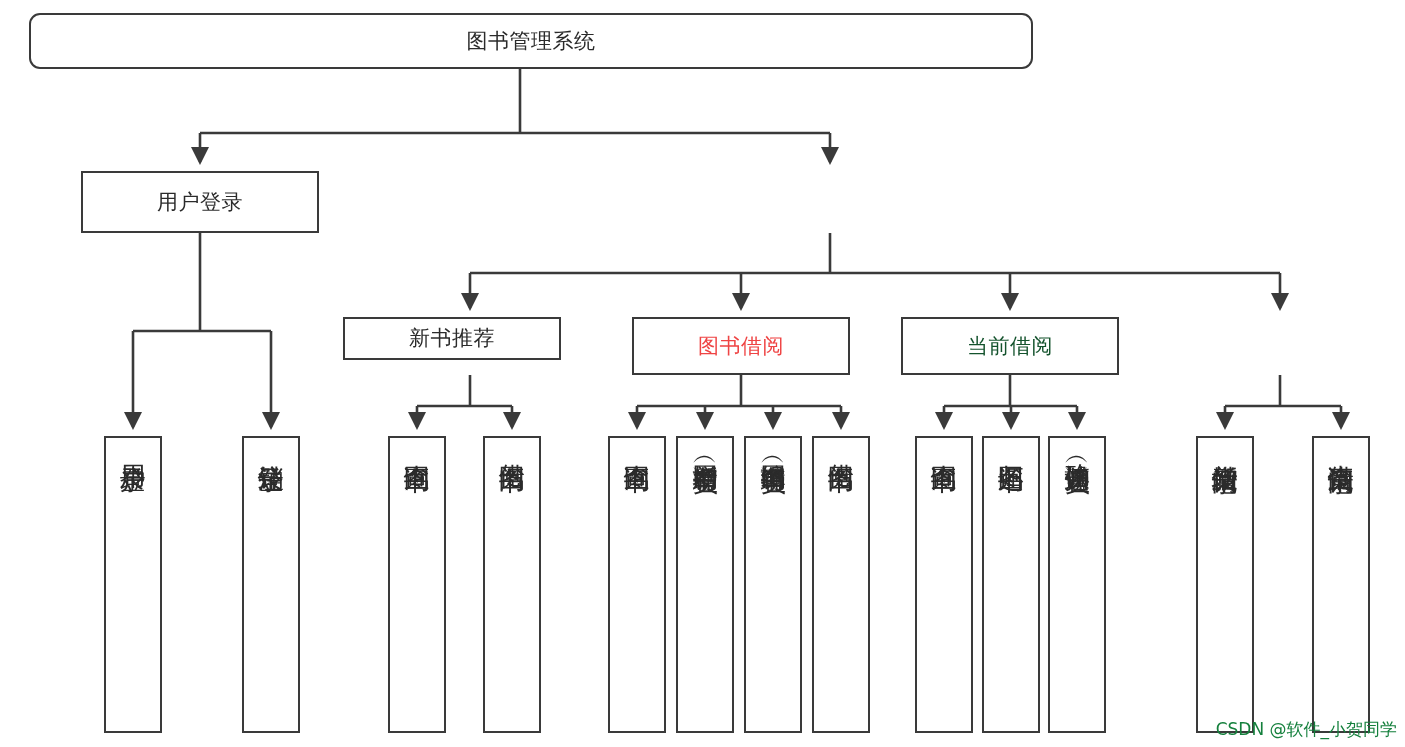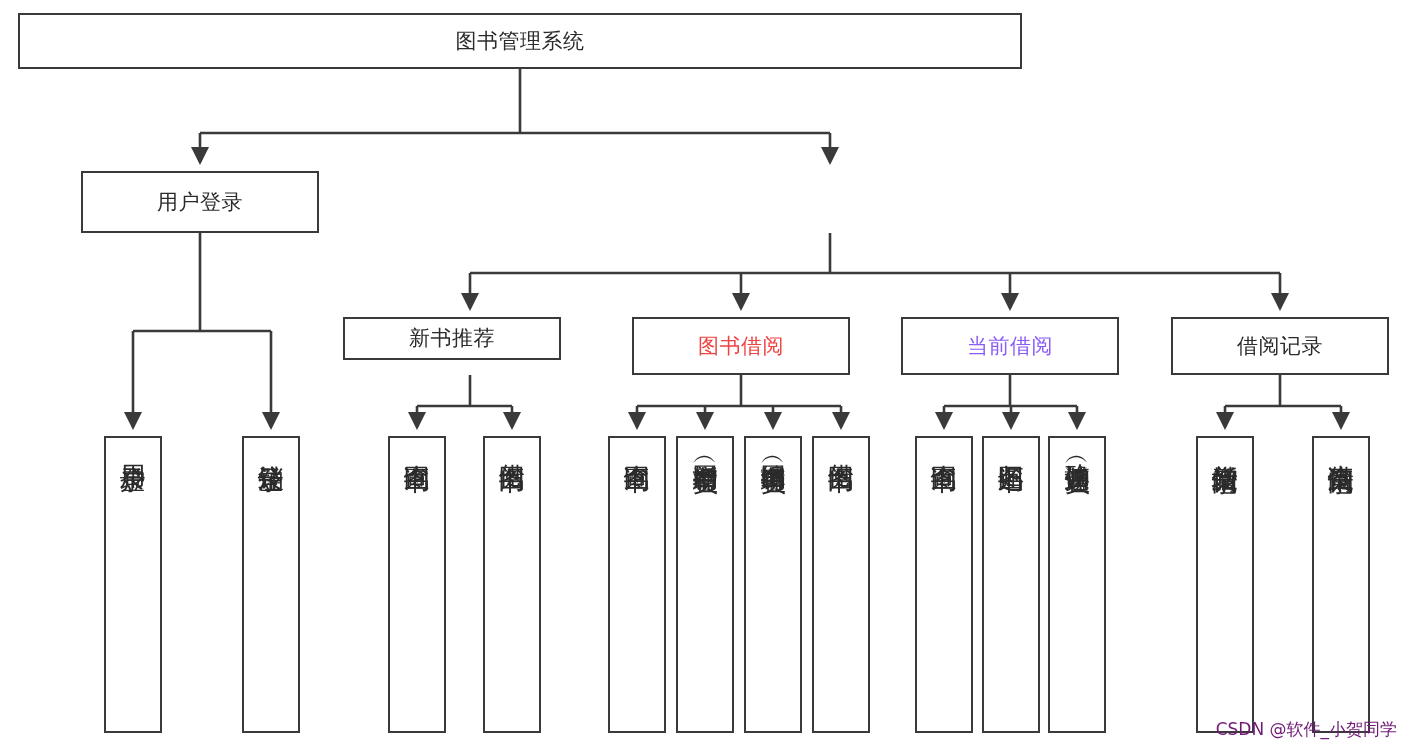--- a/index.html
+++ b/index.html
@@ -119,39 +119,36 @@
       <path d="M 1011 406 L 1011 427" marker-end="url(#arrow)"></path>
       <path d="M 1077 406 L 1077 427" marker-end="url(#arrow)"></path>
 
       <path d="M 1280 375 L 1280 406"></path>
       <path d="M 1225 406 L 1341 406"></path>
       <path d="M 1225 406 L 1225 427" marker-end="url(#arrow)"></path>
       <path d="M 1341 406 L 1341 427" marker-end="url(#arrow)"></path>
     </g>
   </svg>
 
-  <div class="node horiz" style="left: 18px; top: 13px; width: 1004px; height: 56px; border-color: rgb(58, 58, 58); background: rgb(255, 255, 255); color: rgb(43, 43, 43);">
+  <div class="node horiz" style="left: 29px; top: 13px; width: 1004px; height: 56px; border-color: rgb(58, 58, 58); background: rgb(255, 255, 255); color: rgb(43, 43, 43); border-radius: 11px;">
     <span class="label">图书管理系统</span>
   </div>
 
   <div class="node horiz" style="left: 81px; top: 171px; width: 238px; height: 62px; border-color: rgb(58, 58, 58); background: rgb(255, 255, 255); color: rgb(43, 43, 43);">
     <span class="label">用户登录</span>
   </div>
 
   <div class="node horiz" style="left: 343px; top: 317px; width: 218px; height: 43px; border-color: rgb(58, 58, 58); background: rgb(255, 255, 255); color: rgb(43, 43, 43);">
     <span class="label">新书推荐</span>
   </div>
   <div class="node horiz" style="left: 632px; top: 317px; width: 218px; height: 58px; border-color: rgb(58, 58, 58); background: rgb(255, 255, 255); color: #ef4444;">
     <span class="label">图书借阅</span>
   </div>
-  <div class="node horiz" style="left: 901px; top: 317px; width: 218px; height: 58px; border-color: rgb(58, 58, 58); background: rgb(255, 255, 255); color: #8b5cf6;">
+  <div class="node horiz" style="left: 901px; top: 317px; width: 218px; height: 58px; border-color: rgb(58, 58, 58); background: rgb(255, 255, 255); color: #14532d;">
     <span class="label">当前借阅</span>
-  </div>
-  <div class="node horiz" style="left: 1171px; top: 317px; width: 218px; height: 58px; border-color: rgb(58, 58, 58); background: rgb(255, 255, 255); color: rgb(43, 43, 43);">
-    <span class="label">借阅记录</span>
   </div>
 
   <div class="node vert" style="left: 104px; top: 436px; width: 58px; height: 297px; border-color: rgb(58, 58, 58); background: rgb(255, 255, 255); color: rgb(43, 43, 43);">
     <span class="label">用户登录</span>
   </div>
   <div class="node vert" style="left: 242px; top: 436px; width: 58px; height: 297px; border-color: rgb(58, 58, 58); background: rgb(255, 255, 255); color: rgb(43, 43, 43);">
     <span class="label">注销登录</span>
   </div>
   <div class="node vert" style="left: 388px; top: 436px; width: 58px; height: 297px; border-color: rgb(58, 58, 58); background: rgb(255, 255, 255); color: rgb(43, 43, 43);">
     <span class="label">查询图书</span>
@@ -180,15 +177,15 @@
   <div class="node vert tall" style="left: 1048px; top: 436px; width: 58px; height: 297px; border-color: rgb(58, 58, 58); background: rgb(255, 255, 255); color: rgb(43, 43, 43);">
     <span class="label">确认归还（管理员）</span>
   </div>
   <div class="node vert" style="left: 1196px; top: 436px; width: 58px; height: 297px; border-color: rgb(58, 58, 58); background: rgb(255, 255, 255); color: rgb(43, 43, 43);">
     <span class="label">新增借阅记录</span>
   </div>
   <div class="node vert" style="left: 1312px; top: 436px; width: 58px; height: 297px; border-color: rgb(58, 58, 58); background: rgb(255, 255, 255); color: rgb(43, 43, 43);">
     <span class="label">查询借阅记录</span>
   </div>
 
-  <div id="watermark" style="color: #701a75; text-align: center;">CSDN @软件_小贺同学</div>
+  <div id="watermark" style="color: #15803d; text-align: center;">CSDN @软件_小贺同学</div>
 
 </div>
 
 </body></html>

